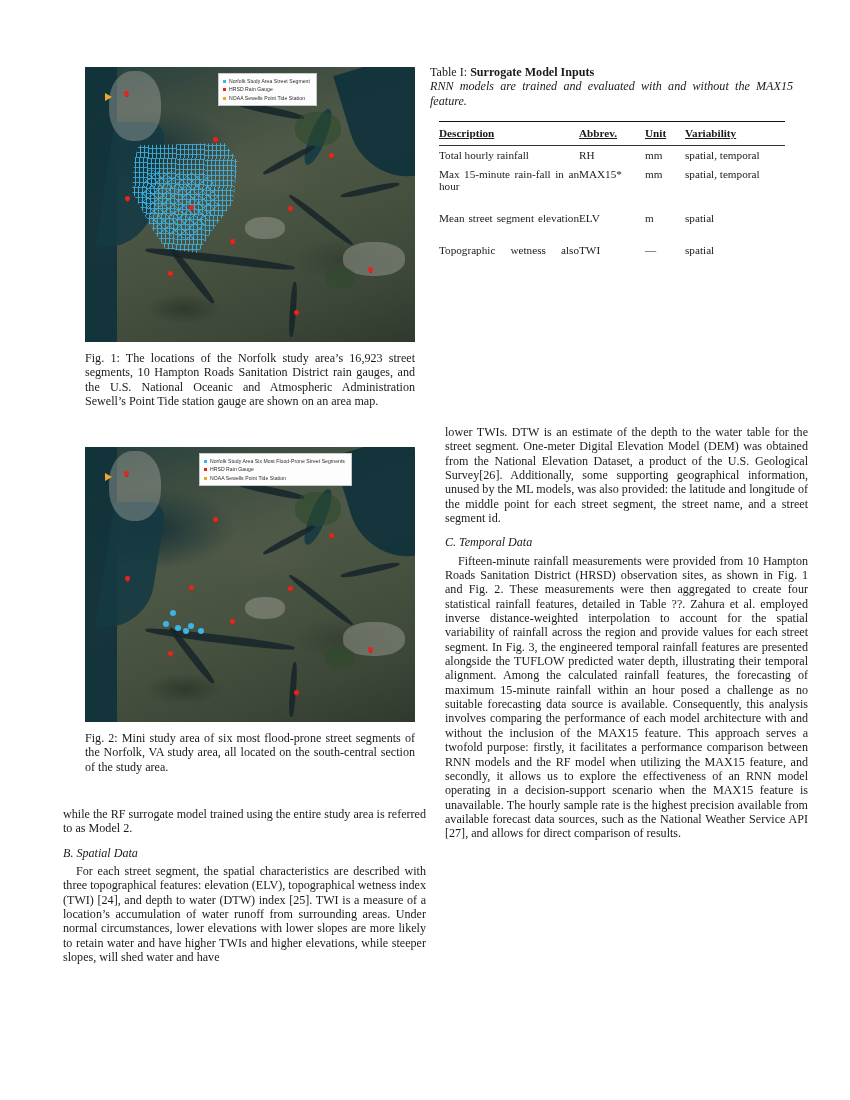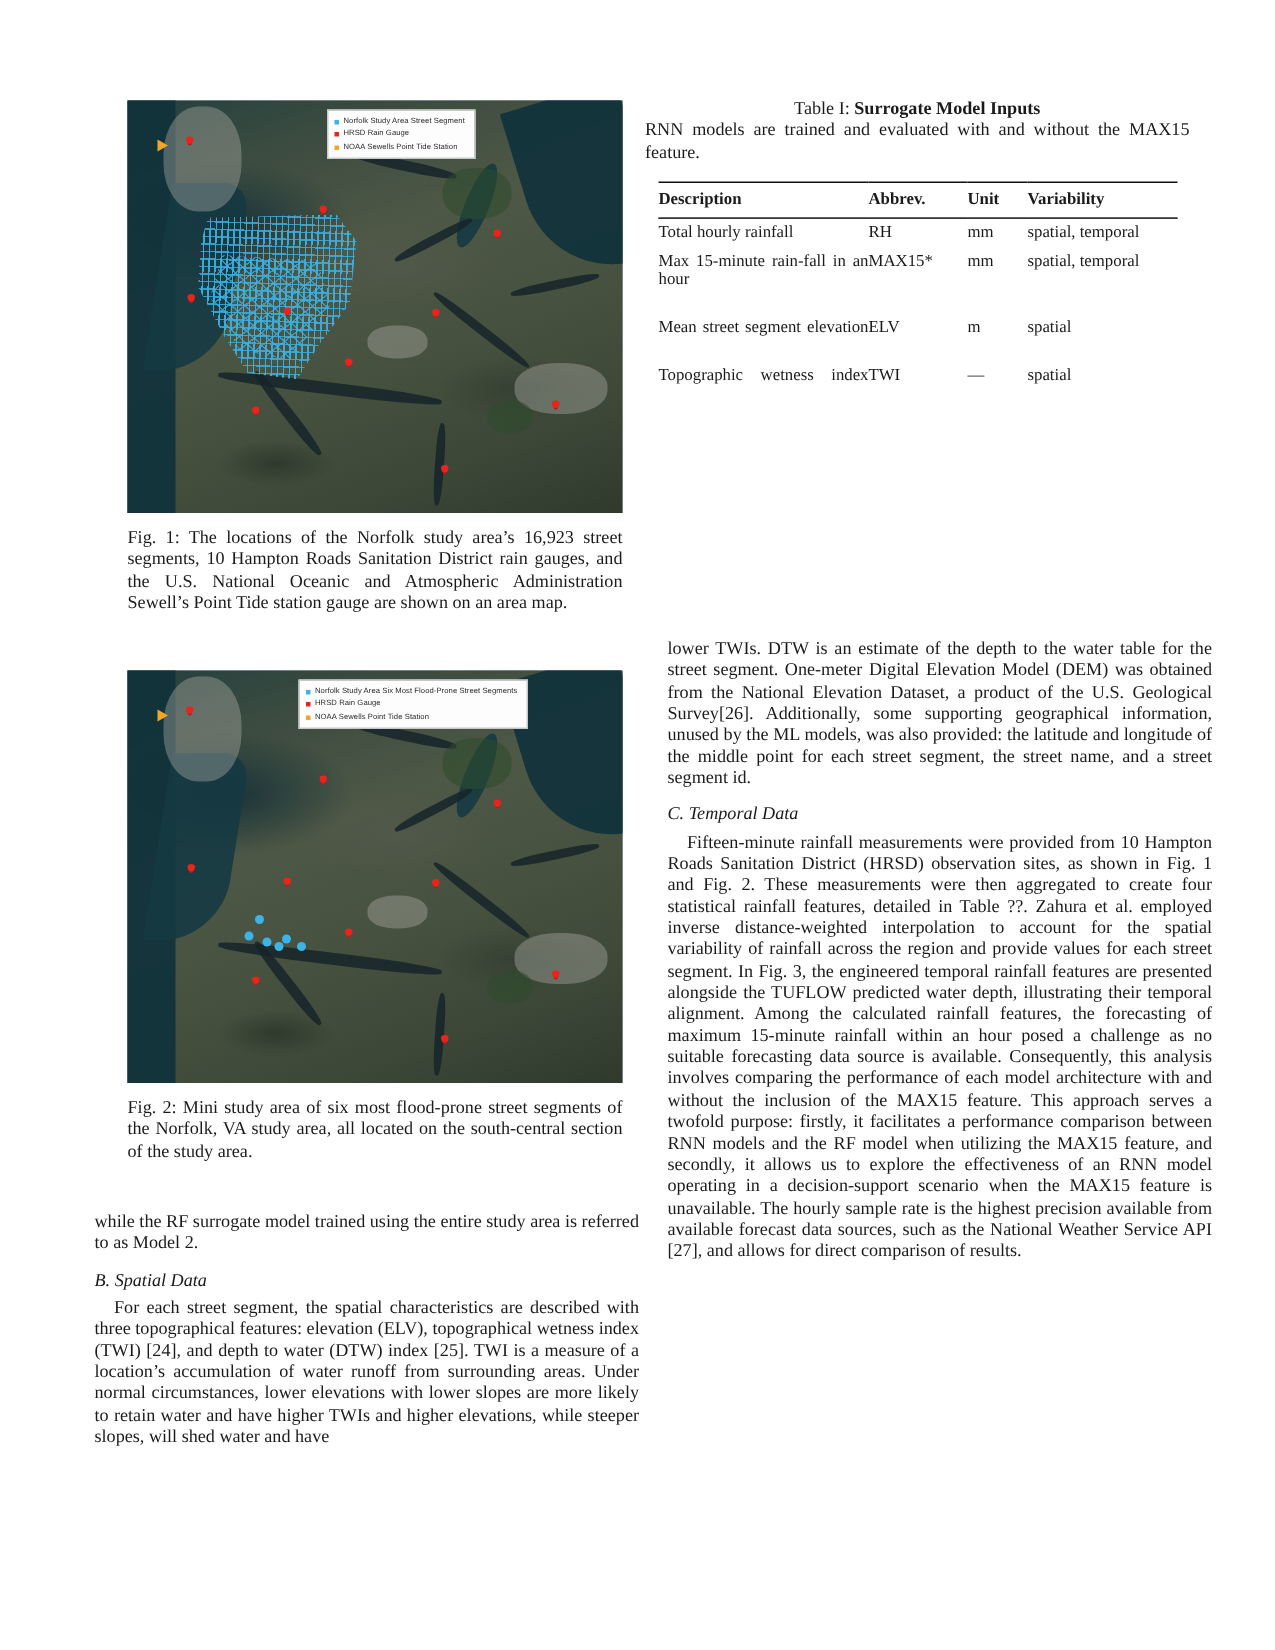--- a/index.html
+++ b/index.html
@@ -154,48 +154,48 @@
     font-size: 5.1px;
     color: #2a2a2a;
     letter-spacing: .05px;
   }
 
   
   .tbl-title {
     margin: 0;
     font-size: 12.1px;
     line-height: 14.3px;
-    text-align: center;
   }
   .tbl-title b { font-weight: bold; }
   .tbl-note {
     margin: 0;
     font-size: 12.1px;
     line-height: 14.35px;
     text-align: justify;
+    font-style: italic;
   }
   table.inputs {
     border-collapse: collapse;
     width: 346px;
     margin: 13px 0 0 9px;
     font-size: 11.2px;
   }
   table.inputs th, table.inputs td {
     text-align: left;
     vertical-align: top;
     padding: 3px 0 3px 0;
     line-height: 12.8px;
   }
   table.inputs thead th {
     font-weight: bold;
     padding-top: 5px;
     padding-bottom: 5px;
   }
   .rule-top   { border-top: 1.6px solid #111; }
-  .rule-mid   { border-bottom: .9px solid #333; }
+  .rule-mid   { border-bottom: .9px solid #333; text-decoration: underline; }
   .rule-bot   { border-bottom: 1.6px solid #111; }
   td.c-desc { width: 140px; padding-right: 8px; text-align: justify; }
   td.c-abbr { width: 66px; }
   td.c-unit { width: 40px; }
   td.c-var  { width: 100px; }
   th.c-desc { width: 140px; }
   th.c-abbr { width: 66px; }
   th.c-unit { width: 40px; }
   th.c-var  { width: 100px; }
   
@@ -391,21 +391,21 @@
           <tr>
             <td class="c-desc">
                 <span class="j">Mean street segment elevation</span>
               </td>
             <td class="c-abbr">ELV</td>
             <td class="c-unit">m</td>
             <td class="c-var">spatial</td>
           </tr>
           <tr>
             <td class="c-desc">
-                <span class="j">Topographic wetness index</span>
+                <span class="j">Topographic wetness also</span>
               </td>
             <td class="c-abbr">TWI</td>
             <td class="c-unit">—</td>
             <td class="c-var">spatial</td>
           </tr>
         </tbody>
       </table>
     </div>
 
     <div style="position:absolute; left:15px; top:363px; width:363px;">

